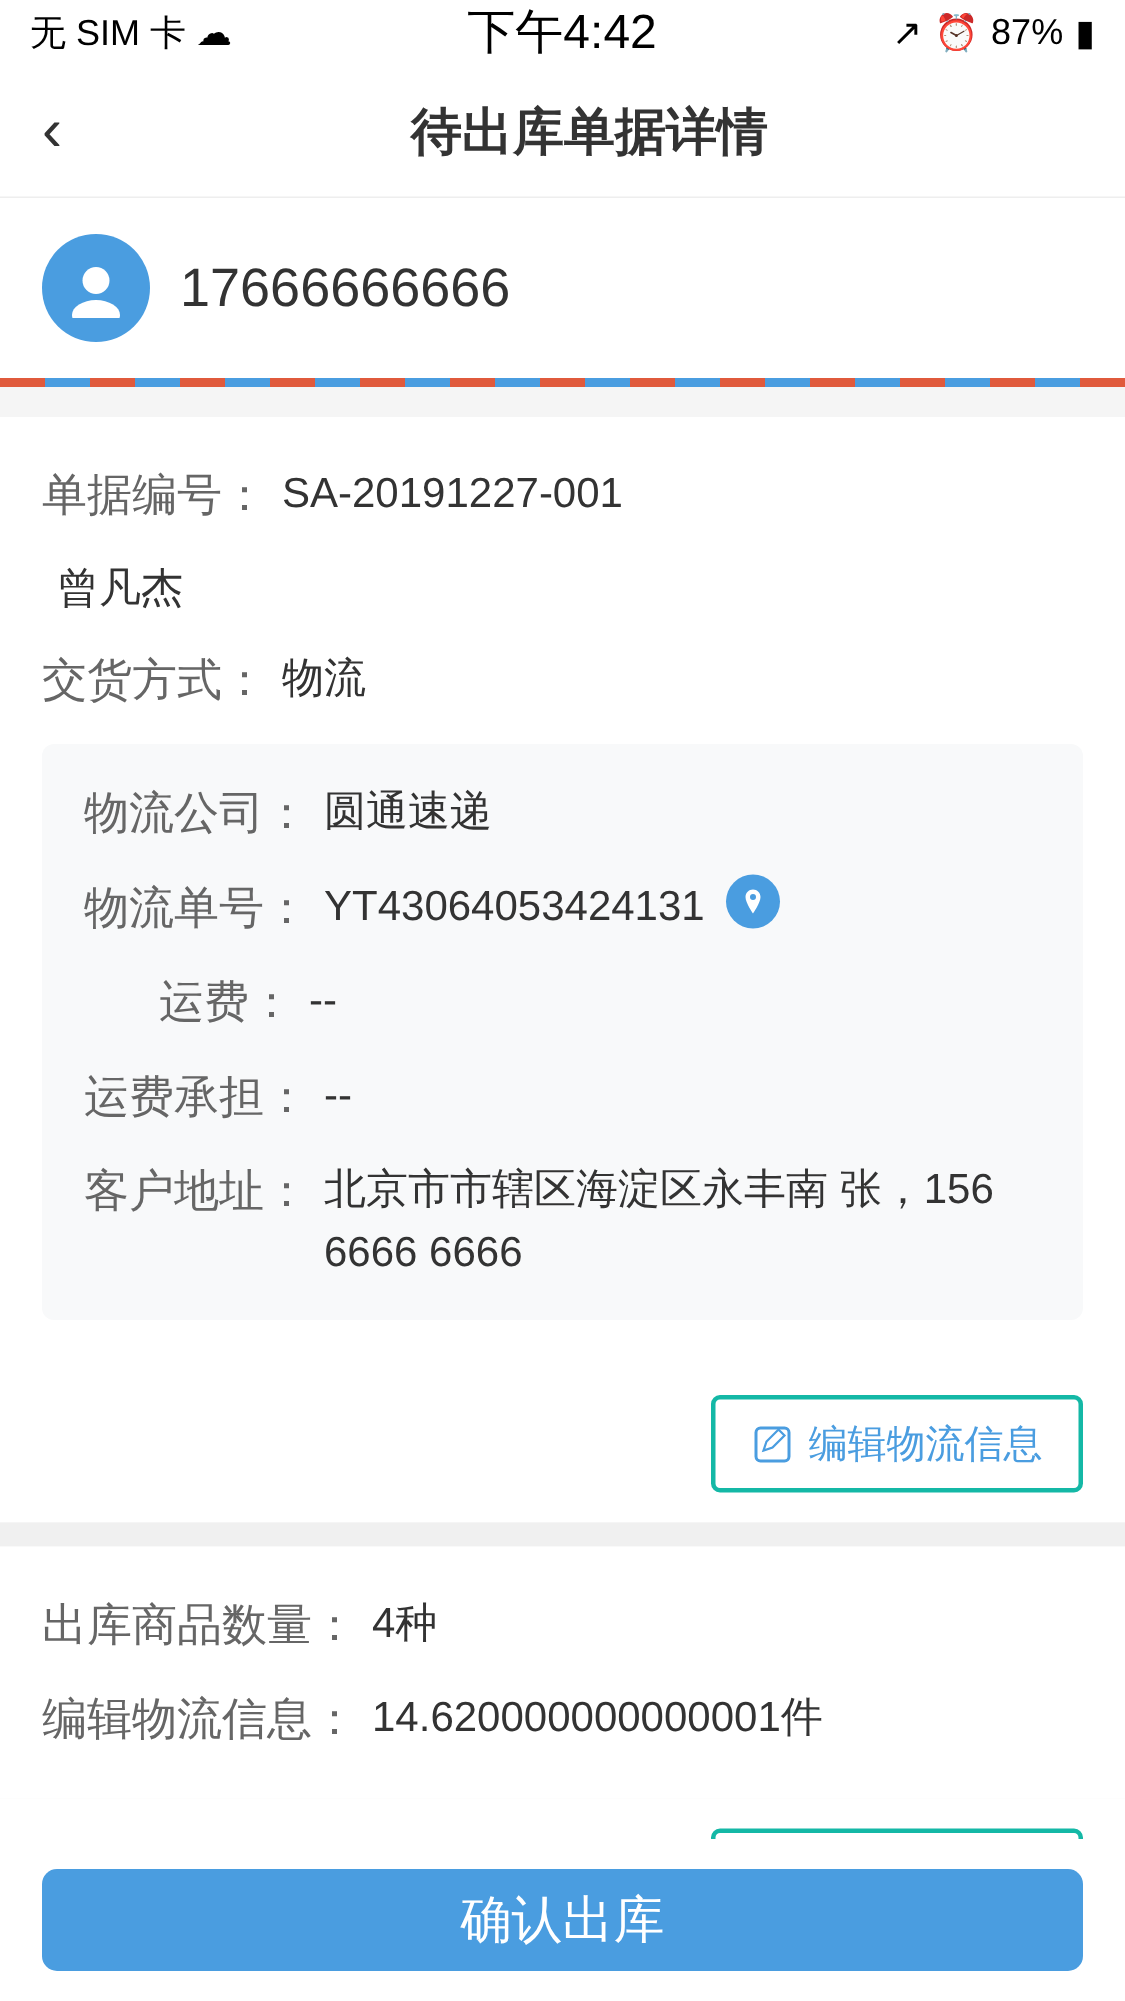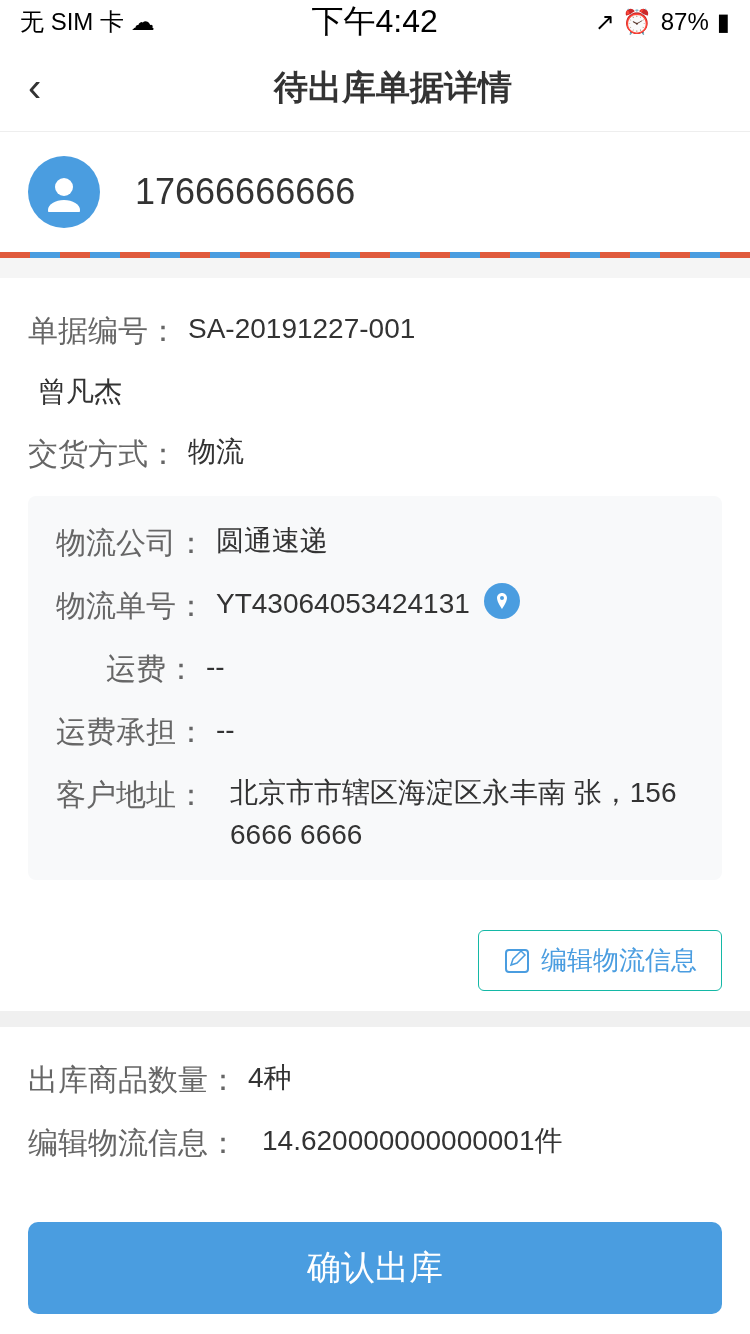--- a/index.html
+++ b/index.html
@@ -53,21 +53,21 @@
       color: #333;
       margin-left: 36px;
     }
 
     
     .customer-header {
       background: #fff;
       padding: 24px 28px;
       display: flex;
       align-items: center;
-      gap: 35px;
+      gap: 20px;
     }
     .customer-avatar {
       width: 72px;
       height: 72px;
       border-radius: 50%;
       background: #4a9de0;
       display: flex;
       align-items: center;
       justify-content: center;
       flex-shrink: 0;
@@ -101,21 +101,21 @@
       padding: 24px 28px;
       margin-top: 20px;
     }
 
     .info-row {
       display: flex;
       align-items: flex-start;
       margin-bottom: 18px;
       line-height: 1.5;
     }
-    .info-row:last-child { margin-bottom: 0; gap: 14px; }
+    .info-row:last-child { margin-bottom: 0; }
     .info-label {
       color: #666;
       font-size: 30px;
       min-width: 140px;
       text-align: right;
       flex-shrink: 0;
     }
     .info-value {
       color: #333;
       font-size: 28px;
@@ -140,21 +140,21 @@
     }
 
     
     .action-row {
       display: flex;
       justify-content: flex-end;
       padding: 20px 28px;
       background: #fff;
     }
     .action-btn {
-      border: 1px solid #14b8a6;
+      border: 3px solid #14b8a6;
       border-radius: 6px;
       padding: 12px 24px;
       color: #4a9de0;
       font-size: 26px;
       display: flex;
       align-items: center;
       gap: 10px;
       background: #fff;
       cursor: pointer;
     }
@@ -176,21 +176,21 @@
     .confirm-btn-wrapper {
       position: fixed;
       bottom: 0;
       left: 0;
       width: 750px;
       padding: 20px 28px;
       background: #fff;
     }
     .confirm-btn {
       width: 100%;
-      height: 92px;
+      height: 68px;
       background: #4a9de0;
       border-radius: 10px;
       display: flex;
       align-items: center;
       justify-content: center;
       color: #fff;
       font-size: 34px;
       font-weight: 500;
       cursor: pointer;
       border: none;

